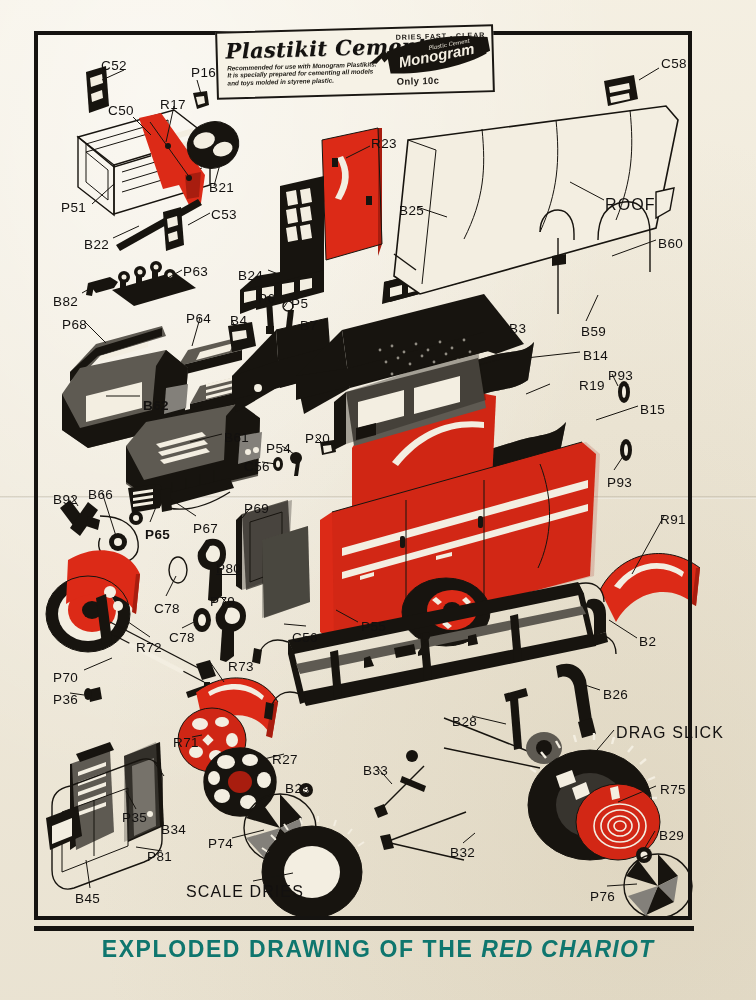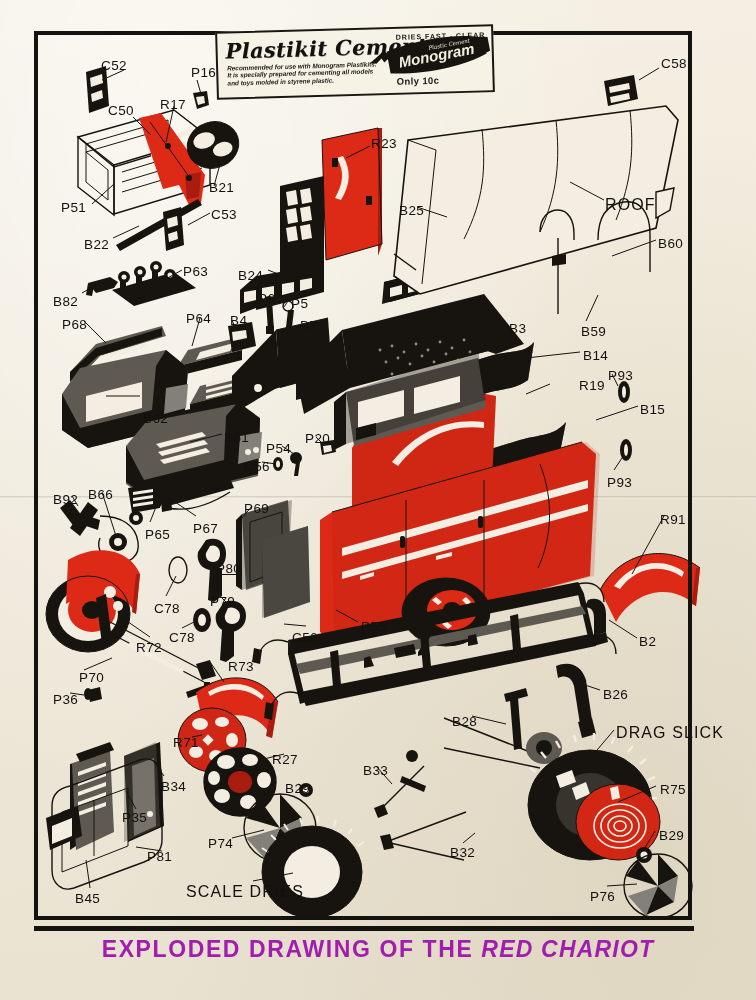--- a/index.html
+++ b/index.html
@@ -26,21 +26,21 @@
   #frame{
     position:absolute;left:34px;top:31px;width:658px;height:889px;
     border:4px solid #151310;
     box-sizing:border-box;
   }
   
   #title-rule{position:absolute;left:34px;top:926px;width:660px;height:5px;background:#151310;}
   #title{
     position:absolute;left:0;right:0;top:936px;
     text-align:center;
-    font-size:23px;font-weight:bold;letter-spacing:1.6px;color:#a21caf;
+    font-size:23px;font-weight:bold;letter-spacing:1.6px;color:#0f766e;
     font-family:"Liberation Sans",sans-serif;
   }
   #title .ital{font-style:italic;letter-spacing:1.2px;}
 
   
   #ad{
     position:absolute;left:216px;top:28px;width:278px;height:68px;
     border:2px solid #1a1713;background:#f6f2e6;
     transform:rotate(-1.6deg);
     box-sizing:border-box;
@@ -799,51 +799,51 @@
     <div class="lbl" style="left: 291px; top: 296px;">P5</div>
     <div class="lbl" style="left: 509px; top: 321px;">B3</div>
     <div class="lbl" style="left: 581px; top: 324px;">B59</div>
     <div class="lbl" style="left: 62px; top: 317px;">P68</div>
     <div class="lbl" style="left: 230px; top: 313px;">B4</div>
     <div class="lbl" style="left: 186px; top: 311px;">P64</div>
     <div class="lbl" style="left: 300px; top: 318px;">B7</div>
     <div class="lbl" style="left: 583px; top: 348px;">B14</div>
     <div class="lbl" style="left: 551px; top: 378px; margin-left: 28px;">R19</div>
     <div class="lbl" style="left: 608px; top: 368px;">P93</div>
-    <div class="lbl" style="left: 143px; top: 411px;">B62</div>
+    <div class="lbl" style="left: 143px; top: 398px; font-weight: bold;">B62</div>
     <div class="lbl" style="left: 640px; top: 402px;">B15</div>
     <div class="lbl" style="left: 224px; top: 430px;">B61</div>
     <div class="lbl" style="left: 305px; top: 431px;">P20</div>
     <div class="lbl" style="left: 266px; top: 441px;">P54</div>
     <div class="lbl" style="left: 244px; top: 459px;">C56</div>
     <div class="lbl" style="left: 607px; top: 475px;">P93</div>
     <div class="lbl" style="left: 53px; top: 492px;">B92</div>
     <div class="lbl" style="left: 88px; top: 487px;">B66</div>
     <div class="lbl" style="left: 244px; top: 501px;">P69</div>
     <div class="lbl" style="left: 660px; top: 512px;">R91</div>
-    <div class="lbl" style="left: 145px; top: 527px;">P65</div>
+    <div class="lbl" style="left: 145px; top: 527px; font-weight: bold;">P65</div>
     <div class="lbl" style="left: 193px; top: 521px;">P67</div>
     <div class="lbl" style="left: 216px; top: 561px; text-decoration: underline;">P80</div>
     <div class="lbl" style="left: 154px; top: 601px;">C78</div>
     <div class="lbl" style="left: 210px; top: 594px;">P79</div>
     <div class="lbl" style="left: 169px; top: 630px;">C78</div>
     <div class="lbl" style="left: 136px; top: 640px;">R72</div>
     <div class="lbl" style="left: 292px; top: 630px;">C56</div>
     <div class="lbl" style="left: 361px; top: 619px;">P55</div>
     <div class="lbl" style="left: 639px; top: 634px;">B2</div>
-    <div class="lbl" style="left: 79px; top: 670px;">P70</div>
+    <div class="lbl" style="left: 53px; top: 670px;">P70</div>
     <div class="lbl" style="left: 196px; top: 659px; margin-left: 32px;">R73</div>
     <div class="lbl" style="left: 603px; top: 687px;">B26</div>
     <div class="lbl" style="left: 53px; top: 692px;">P36</div>
     <div class="lbl" style="left: 452px; top: 714px;">B28</div>
     <div class="lbl big" style="left: 616px; top: 724px;">DRAG SLICK</div>
     <div class="lbl" style="left: 173px; top: 735px;">R71</div>
     <div class="lbl" style="left: 272px; top: 752px;">R27</div>
     <div class="lbl" style="left: 363px; top: 763px;">B33</div>
-    <div class="lbl" style="left: 161px; top: 779px;">B34</div>
+    <div class="lbl" style="left: 161px; top: 822px;">B34</div>
     <div class="lbl" style="left: 660px; top: 782px;">R75</div>
     <div class="lbl" style="left: 285px; top: 781px;">B29</div>
     <div class="lbl" style="left: 122px; top: 810px;">P35</div>
     <div class="lbl" style="left: 208px; top: 836px;">P74</div>
     <div class="lbl" style="left: 659px; top: 828px;">B29</div>
     <div class="lbl" style="left: 450px; top: 845px;">B32</div>
     <div class="lbl" style="left: 147px; top: 849px;">P81</div>
     <div class="lbl big" style="left: 186px; top: 883px;">SCALE DRIES</div>
     <div class="lbl" style="left: 590px; top: 889px;">P76</div>
     <div class="lbl" style="left: 75px; top: 891px;">B45</div>

